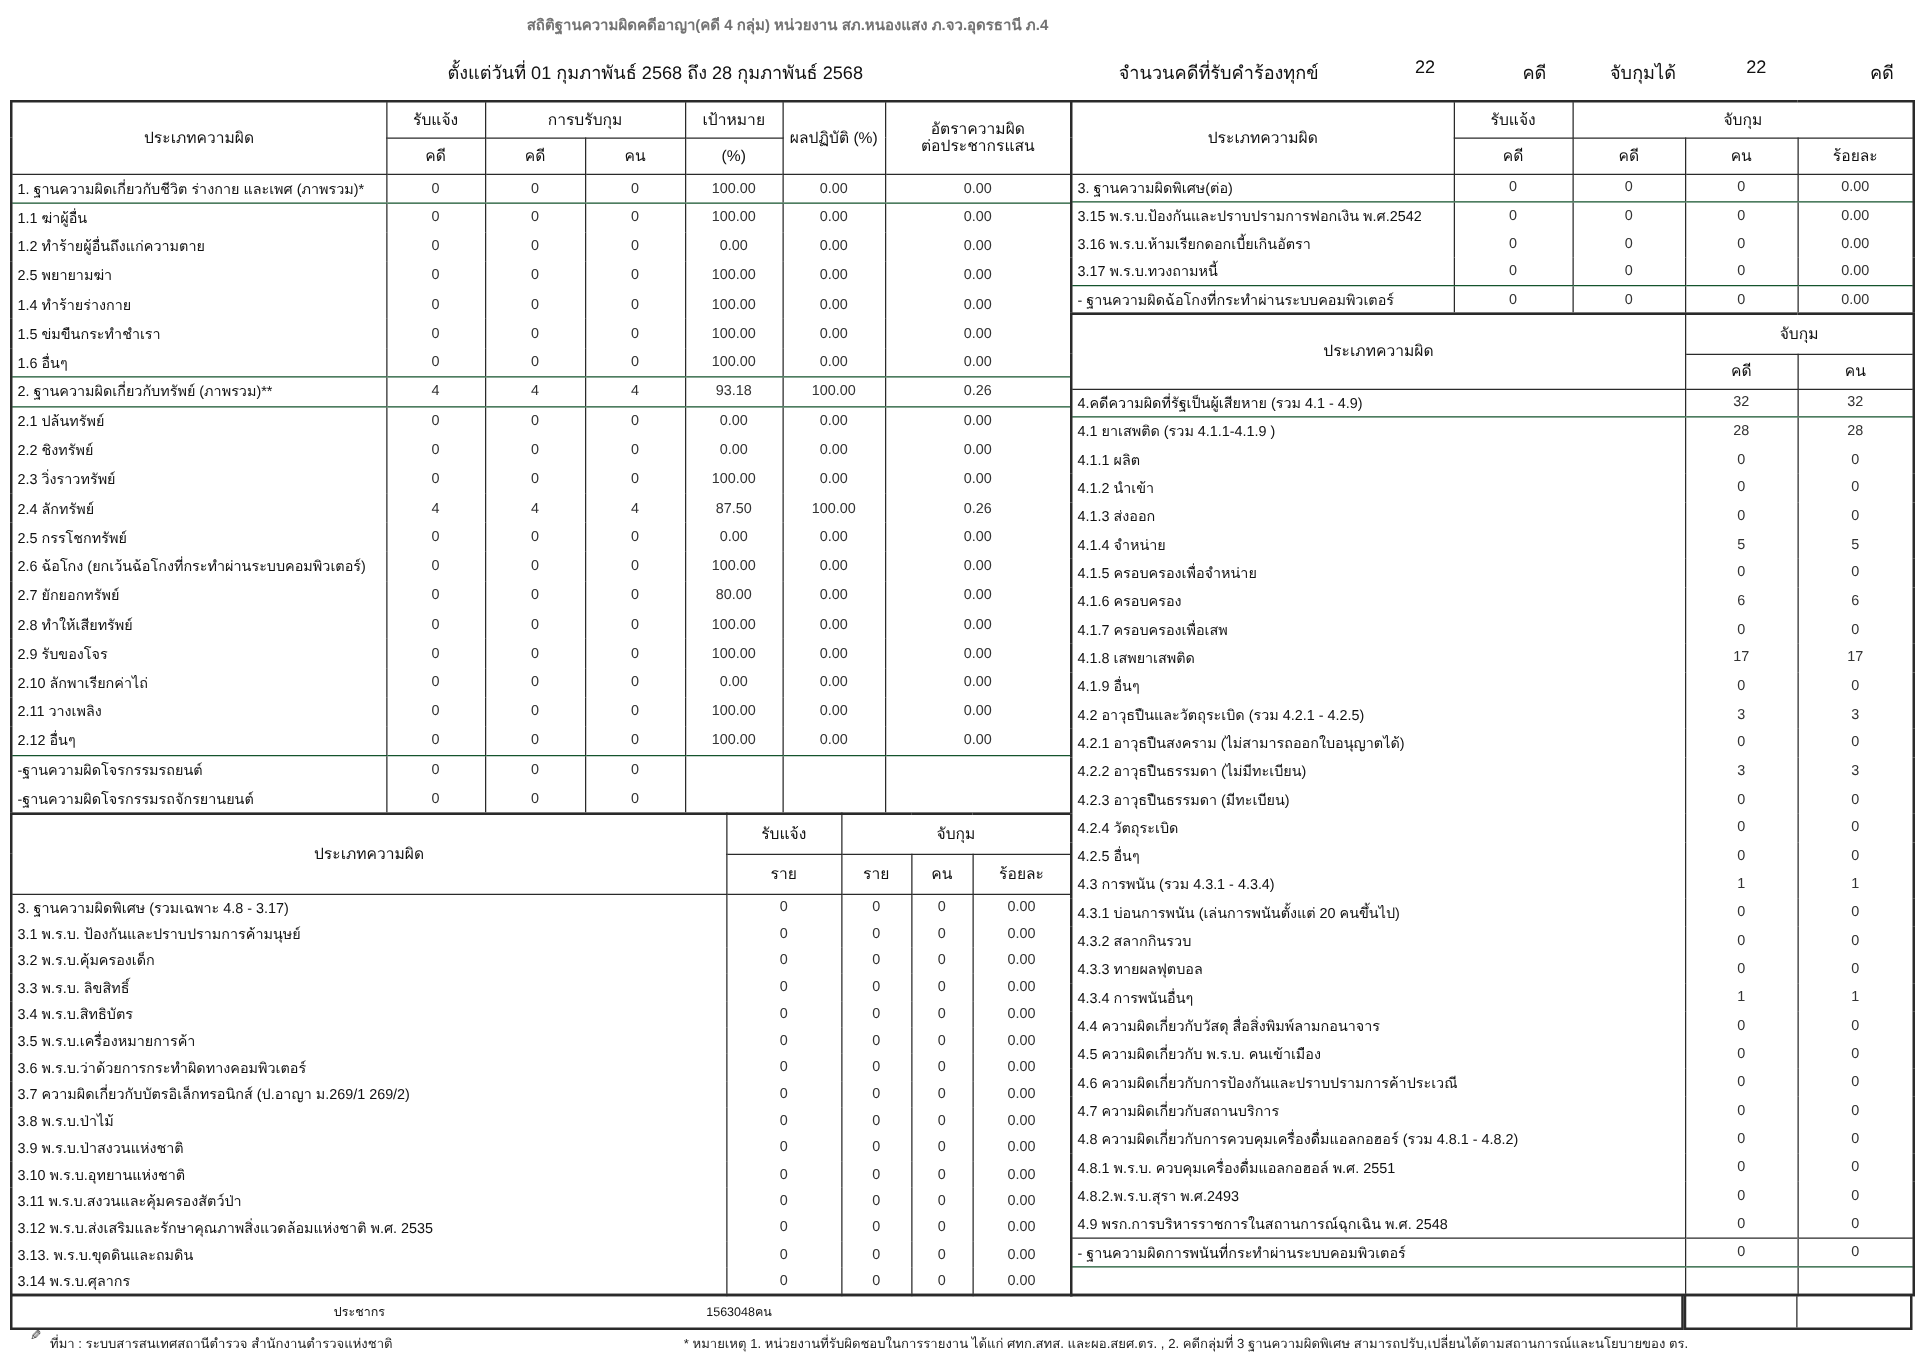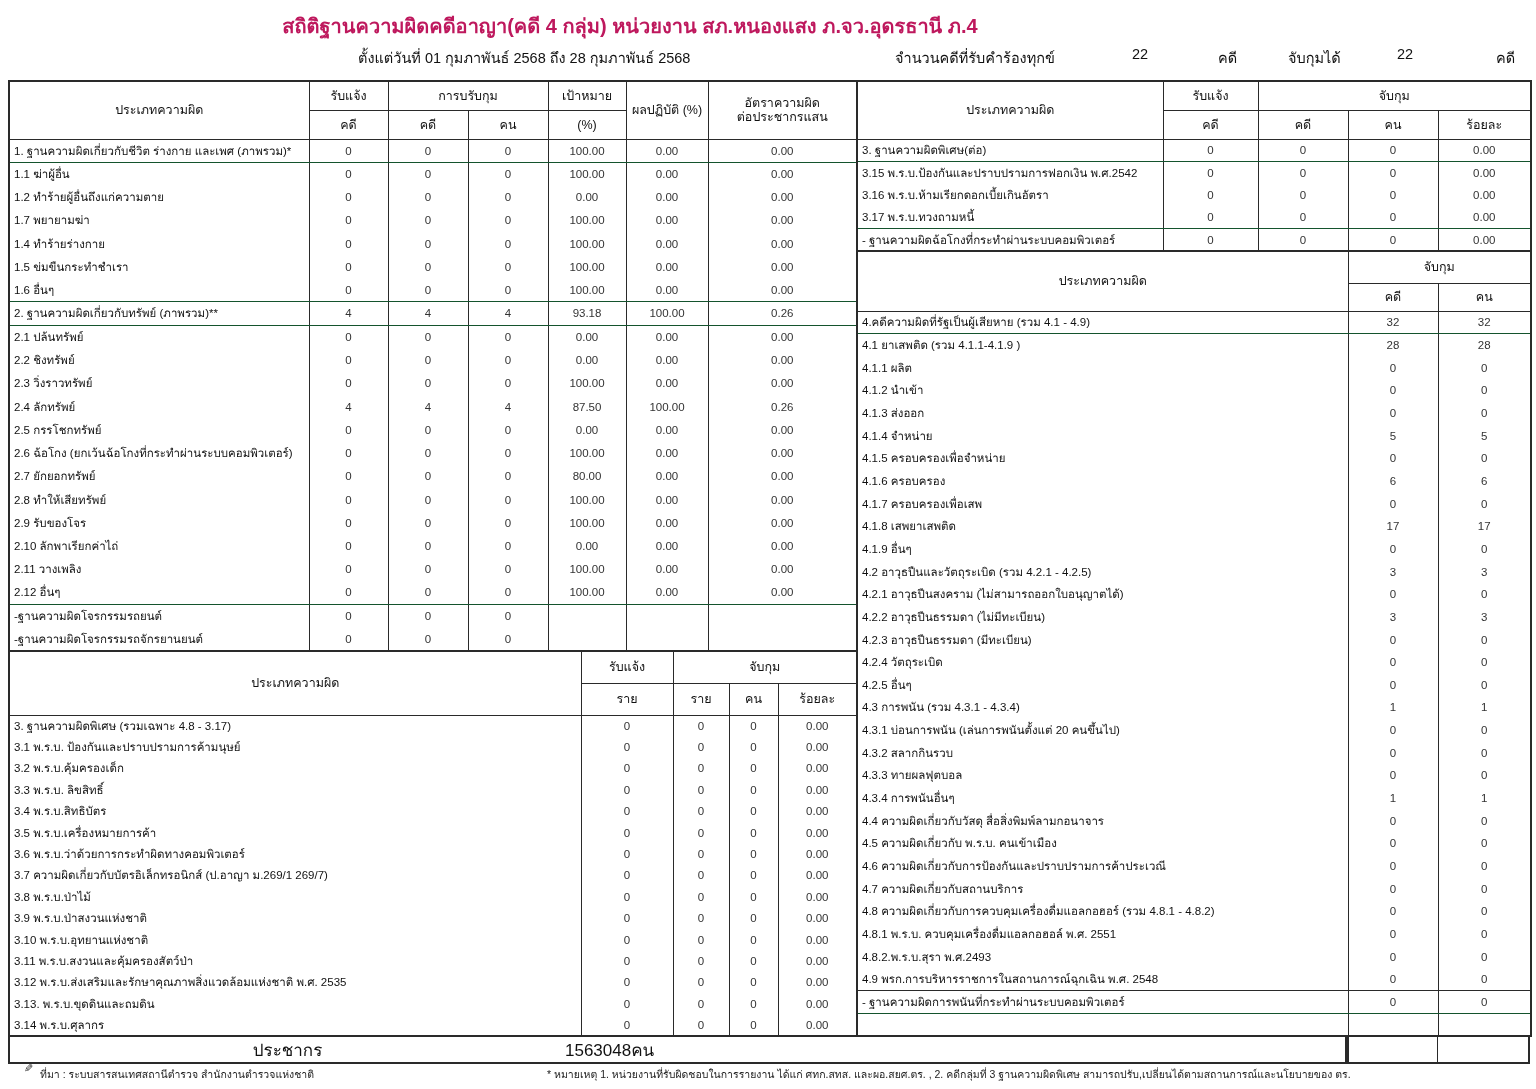--- a/index.html
+++ b/index.html
@@ -1,19 +1,19 @@
 <!DOCTYPE html>
 <html><head>
 <meta charset="utf-8">
 <style>
   *{box-sizing:border-box;margin:0;padding:0}
   html,body{width:1536px;height:1089px;background:#fff;overflow:hidden}
   body{position:relative;font-family:"Liberation Sans","DejaVu Sans",sans-serif;color:#1a1a1a}
   .abs{position:absolute}
-  .doc-title{top:10px;left:0;width:1260px;text-align:center;font-size:20px;font-weight:bold;color:#be185d}
+  .doc-title{top:10px;left:0;width:1260px;text-align:center;font-size:12px;font-weight:bold;color:#737373}
   .sub{top:46px;font-size:14.5px;color:#111}
   table{border-collapse:collapse;table-layout:fixed;border:2px solid #2a2a2a;background:#fff}
   th{font-weight:normal;font-size:12.5px;border:1px solid #2a2a2a;color:#111;text-align:center;vertical-align:middle;overflow:hidden;white-space:nowrap}
   td{font-size:11.5px;overflow:hidden;white-space:nowrap;vertical-align:middle}
   td.lbl{text-align:left;padding-left:4px;color:#111}
   td.val{text-align:center;border-left:1px solid #2a2a2a;color:#333}
   tr.bb>td{border-bottom:1px solid #14532d}
   tr.tb>td{border-top:1px solid #2a2a2a}
   #t1{left:8px;top:80px;width:848px}
   #t1 thead tr{height:29px}
@@ -22,21 +22,21 @@
   #t2 thead tr{height:32px}
   #t2 tbody tr{height:21.4px}
   #t3{left:856px;top:80px;width:674px}
   #t3 thead tr{height:29px}
   #t3 tbody tr{height:22.4px}
   #t4{left:856px;top:250px;width:674px}
   #t4 thead tr.r1{height:32px}
   #t4 thead tr.r2{height:28px}
   #t4 tbody tr{height:22.66px}
   .two-line span{display:block;line-height:1.15}
-  .footer-band{left:8px;top:1035px;width:1339px;height:29px;border:2px solid #2a2a2a;display:flex;align-items:center;font-size:17px;color:#111}
+  .footer-band{left:8px;top:1035px;width:1339px;height:29px;border:2px solid #2a2a2a;display:flex;align-items:center;font-size:10px;color:#111}
   .footer-band .pop-label{width:555px;text-align:center}
   .footer-band .pop-value{width:215px;text-align:left}
   .footer-band .printed{flex:1;text-align:left}
   .tail-cells{left:1347px;top:1035px;width:183px;height:29px;border:2px solid #2a2a2a;display:flex}
   .tail-cells .c1{width:88px;height:100%}
   .tail-cells .c2{flex:1;height:100%;border-left:1px solid #2a2a2a}
   .note{top:1066px;font-size:10.5px;color:#222}
   .pen{top:1062px;left:24px;font-size:11px;color:#333;transform:scaleX(-1);display:inline-block}
 </style>
 </head>
@@ -103,21 +103,21 @@
       <tr>
         <td class="lbl">1.2 ทำร้ายผู้อื่นถึงแก่ความตาย</td>
         <td class="val">0</td>
         <td class="val">0</td>
         <td class="val">0</td>
         <td class="val">0.00</td>
         <td class="val">0.00</td>
         <td class="val">0.00</td>
       </tr>
       <tr>
-        <td class="lbl">1.7 พยายามฆ่า</td>
+        <td class="lbl">2.5 พยายามฆ่า</td>
         <td class="val">0</td>
         <td class="val">0</td>
         <td class="val">0</td>
         <td class="val">100.00</td>
         <td class="val">0.00</td>
         <td class="val">0.00</td>
       </tr>
       <tr>
         <td class="lbl">1.4 ทำร้ายร่างกาย</td>
         <td class="val">0</td>
@@ -348,21 +348,21 @@
         <td class="val">0.00</td>
       </tr>
       <tr>
         <td class="lbl">3.6 พ.ร.บ.ว่าด้วยการกระทำผิดทางคอมพิวเตอร์</td>
         <td class="val">0</td>
         <td class="val">0</td>
         <td class="val">0</td>
         <td class="val">0.00</td>
       </tr>
       <tr>
-        <td class="lbl">3.7 ความผิดเกี่ยวกับบัตรอิเล็กทรอนิกส์  (ป.อาญา ม.269/1 269/7)</td>
+        <td class="lbl">3.7 ความผิดเกี่ยวกับบัตรอิเล็กทรอนิกส์  (ป.อาญา ม.269/1 269/2)</td>
         <td class="val">0</td>
         <td class="val">0</td>
         <td class="val">0</td>
         <td class="val">0.00</td>
       </tr>
       <tr>
         <td class="lbl">3.8 พ.ร.บ.ป่าไม้</td>
         <td class="val">0</td>
         <td class="val">0</td>
         <td class="val">0</td>

